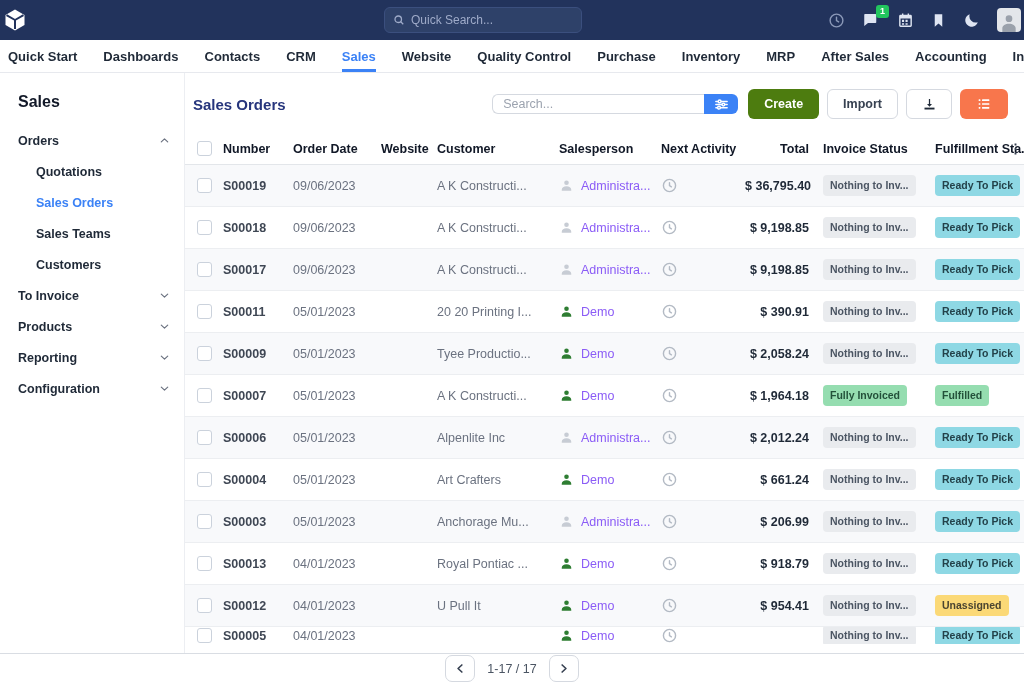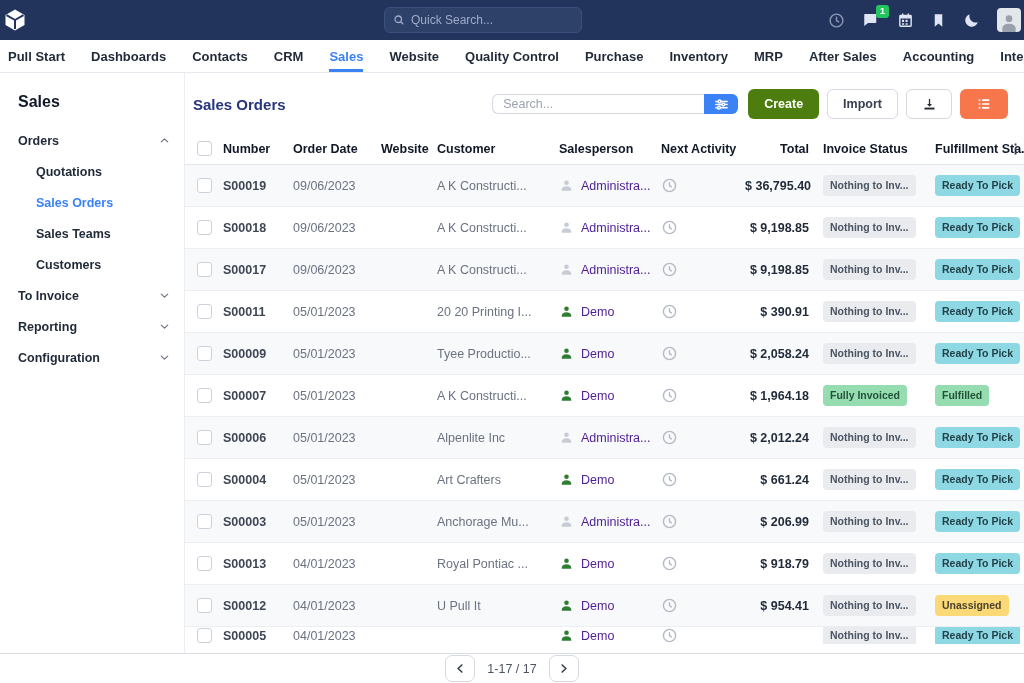--- a/index.html
+++ b/index.html
@@ -53,21 +53,21 @@
   .cell { white-space:nowrap; overflow:hidden; }
   .cbc { display:flex; justify-content:center; }
   .cb { width:15px; height:15px; border:1.5px solid #cbd2dc; border-radius:3px; background:#fff; display:inline-block; }
   .col-opts { position:absolute; right:2px; top:8px; color:#374151; font-size:13px; font-weight:700; cursor:pointer; }
   .rows { flex:0 0 auto; height:479px; overflow:hidden; }
   .row { height:42px; border-bottom:1px solid #eceef1; font-size:12.5px; }
   .row.alt { background:#f8f9fb; }
   .row-clip { height:17px; overflow:hidden; border-bottom:none; }
   .num { font-weight:700; color:#3f4754; }
   .dim { color:#6b7280; }
-  .sp { display:flex; align-items:center; gap:7px; color:#4c1d95; }
+  .sp { display:flex; align-items:center; gap:7px; color:#8b5cf6; }
   .sp-admin { color:#c7ccd4; display:flex; }
   .sp-demo { color:#2e7d32; display:flex; }
   .act { color:#b3bac4; display:flex; }
   .total { font-weight:700; color:#1f2937; text-align:right; padding-right:14px; }
   .badge { display:inline-block; font-size:10.5px; font-weight:700; border-radius:4px; padding:4px 7px; line-height:1.2; }
   .badge-gray { background:#e9ebee; color:#4b5563; }
   .badge-teal { background:#8ed8e4; color:#23424a; }
   .badge-green { background:#95ddb0; color:#23513a; }
   .badge-yellow { background:#fbd977; color:#4a4430; }
 
@@ -125,21 +125,21 @@
       </span>
       <span class="avatar-box">
         <svg width="20" height="20" viewBox="0 0 24 24" fill="currentColor">
             <path d="M12 12a4 4 0 1 0 0-8 4 4 0 0 0 0 8zm0 2c-4.4 0-8 2.4-8 5.4V24h16v-4.6c0-3-3.6-5.4-8-5.4z"></path>
           </svg>
       </span>
     </div>
   </header>
 
   <nav class="menubar" id="menu-bar">
-      <span class="menu-item">Pull Start</span>
+      <span class="menu-item">Quick Start</span>
       <span class="menu-item">Dashboards</span>
       <span class="menu-item">Contacts</span>
       <span class="menu-item">CRM</span>
       <span class="menu-item active">Sales</span>
       <span class="menu-item">Website</span>
       <span class="menu-item">Quality Control</span>
       <span class="menu-item">Purchase</span>
       <span class="menu-item">Inventory</span>
       <span class="menu-item">MRP</span>
       <span class="menu-item">After Sales</span>
@@ -159,20 +159,28 @@
                 <path d="m5 15 7-6.5L19 15"></path>
               </svg>
             </span>
           </div>
           <div class="snav-child">Quotations</div>
           <div class="snav-child active">Sales Orders</div>
           <div class="snav-child">Sales Teams</div>
           <div class="snav-child">Customers</div>
           <div class="snav-row">
             <span>To Invoice</span>
+            <span class="chev">
+              <svg width="11" height="11" viewBox="0 0 24 24" fill="none" stroke="currentColor" stroke-width="2.6" stroke-linecap="round" stroke-linejoin="round">
+                <path d="m5 9 7 6.5L19 9"></path>
+              </svg>
+            </span>
+          </div>
+          <div class="snav-row">
+            <span>Products</span>
             <span class="chev">
               <svg width="11" height="11" viewBox="0 0 24 24" fill="none" stroke="currentColor" stroke-width="2.6" stroke-linecap="round" stroke-linejoin="round">
                 <path d="m5 9 7 6.5L19 9"></path>
               </svg>
             </span>
           </div>
           <div class="snav-row">
             <span>Reporting</span>
             <span class="chev">
               <svg width="11" height="11" viewBox="0 0 24 24" fill="none" stroke="currentColor" stroke-width="2.6" stroke-linecap="round" stroke-linejoin="round">

